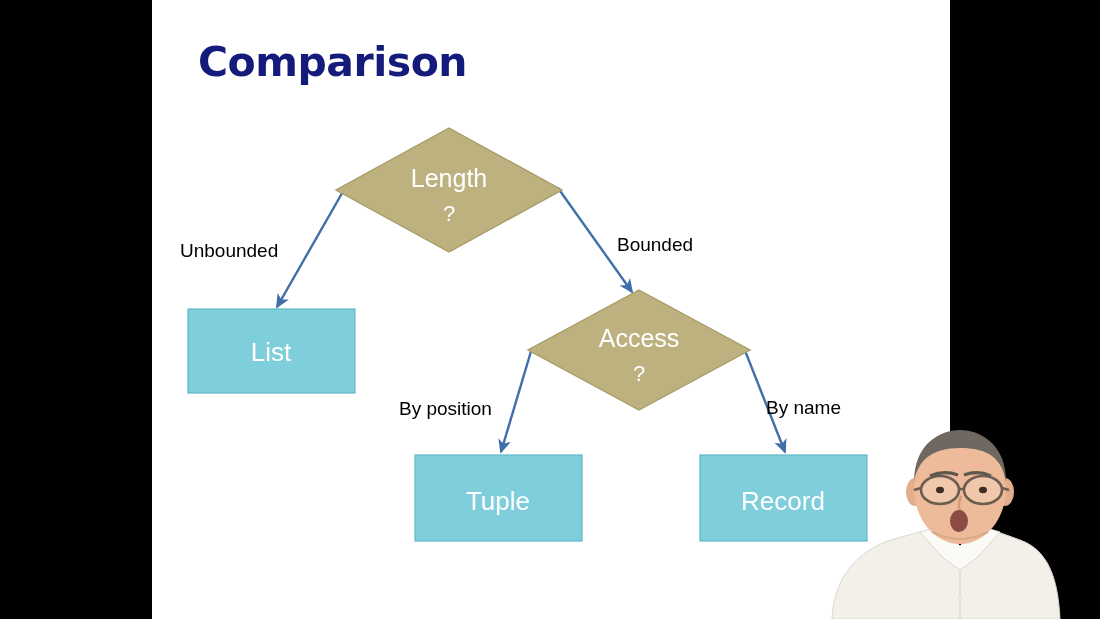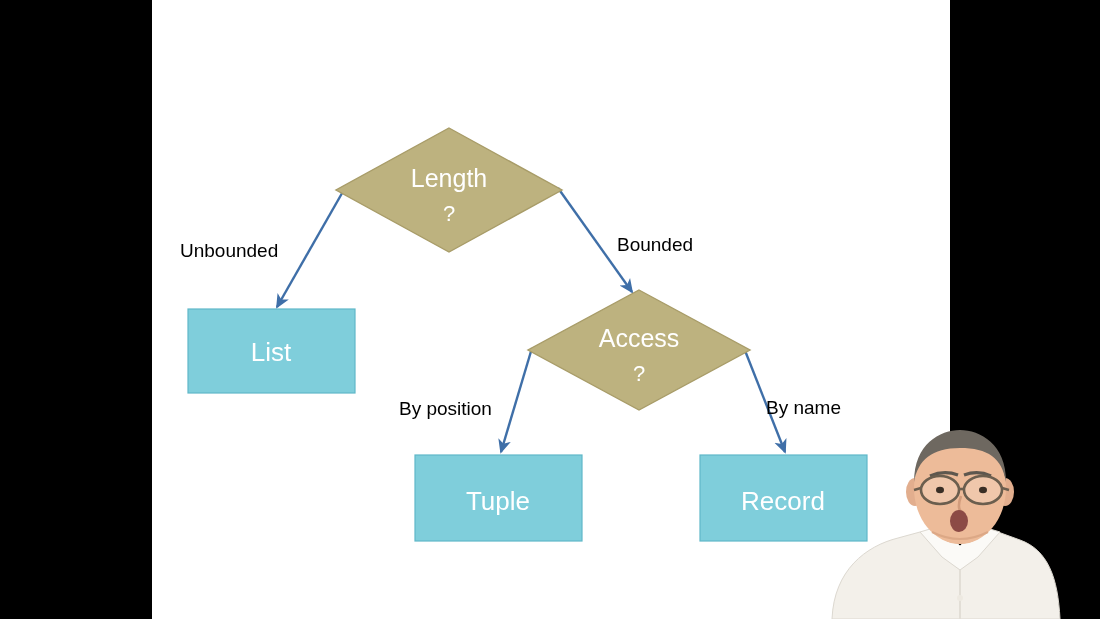--- a/index.html
+++ b/index.html
@@ -88,20 +88,21 @@
   }
   #presenter svg { position: absolute; left: 0; top: 0; }
 </style>
 </head>
 <body>
 
 <div id="screen">
 
   <div id="slide">
 
+    <div id="slide-title">Comparison</div>
 
     <svg id="diagram" viewBox="0 0 798 619">
 
       <defs>
         <marker id="arrowhead" markerWidth="7" markerHeight="7" refX="5.2" refY="3" orient="auto" markerUnits="strokeWidth">
           <path d="M0,0.3 L6,3 L0,5.7 L1.6,3 Z" fill="#3F6FA8"></path>
         </marker>
       </defs>
 
       <line x1="193" y1="188" x2="125" y2="307" stroke="#3F6FA8" stroke-width="2.4" marker-end="url(#arrowhead)"></line>

